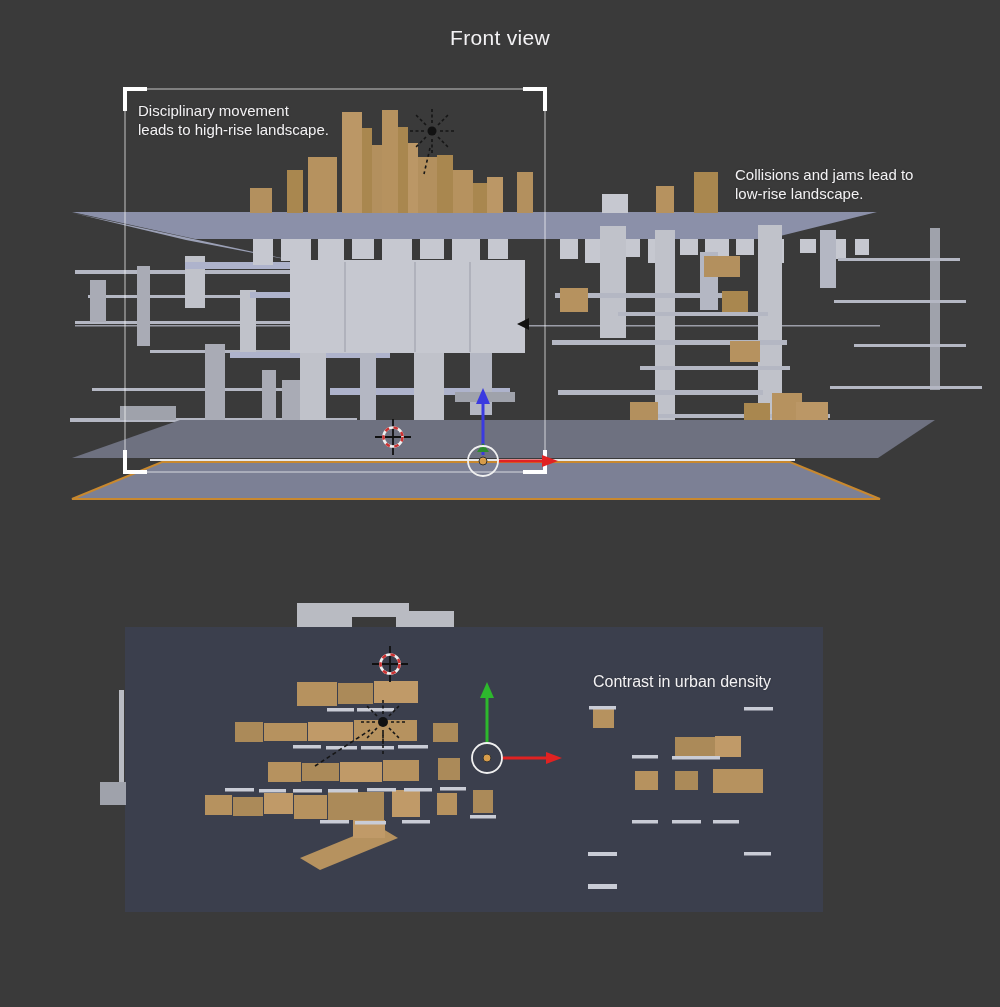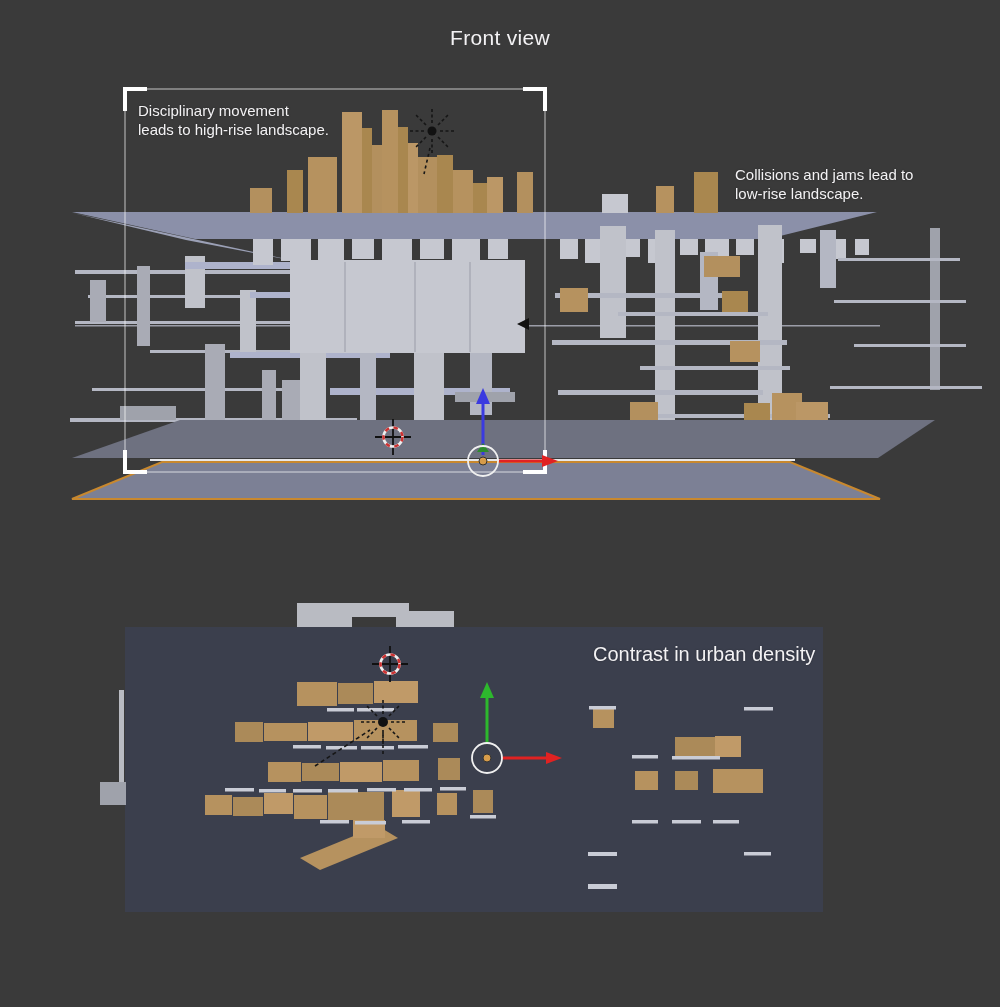--- a/index.html
+++ b/index.html
@@ -317,15 +317,15 @@
     <div>Collisions and jams lead to</div>
     <div>low-rise landscape.</div>
   </div>
 
   <div class="annot" style="left:138px;top:101px">
     <div>Disciplinary movement</div>
     <div>leads to high-rise landscape.</div>
   </div>
 
 
-  <div class="annot" style="left:593px;top:645px;font-size:20px">Contrast in urban density</div>
+  <div class="annot" style="left:593px;top:672px;font-size:16px">Contrast in urban density</div>
 
 </div>
 
 </body></html>

